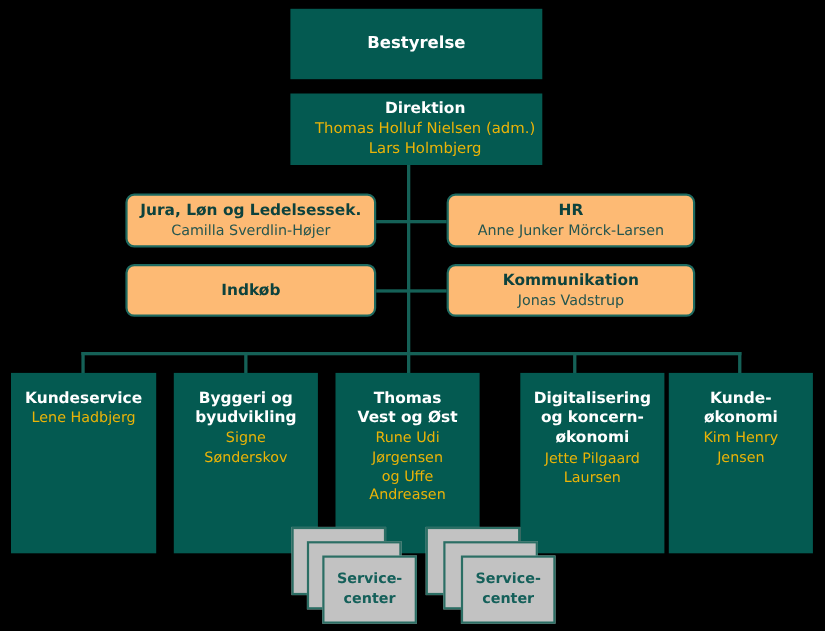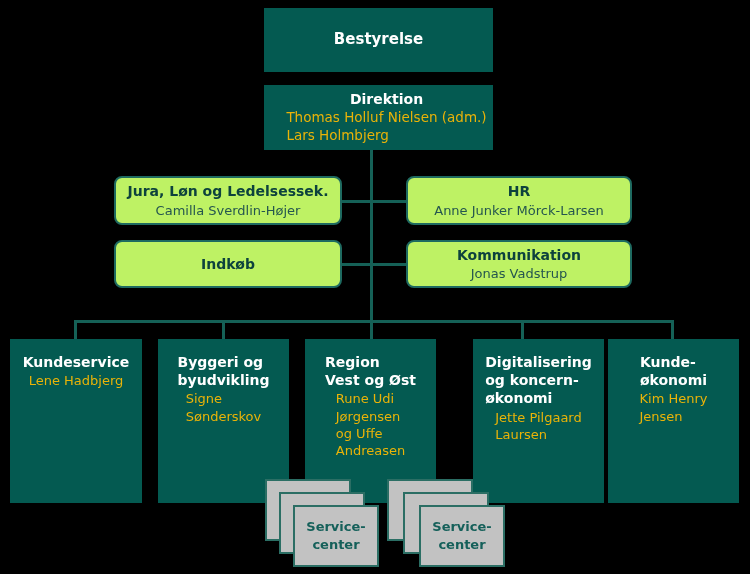--- a/index.html
+++ b/index.html
@@ -2,23 +2,23 @@
 <html><head>
 <meta charset="utf-8">
 <style>
   html,body{margin:0;padding:0;background:#000;}
   *{box-sizing:border-box;}
   .canvas{
     position:relative;width:750px;height:574px;background:#000;
     font-family:"DejaVu Sans","Liberation Sans",sans-serif;overflow:hidden;
   }
   
-  .node{position:absolute;display:flex;flex-direction:column;align-items:center;justify-content:center;text-align:left;}
+  .node{position:absolute;display:flex;flex-direction:column;align-items:center;justify-content:center;text-align:center;}
   .teal{background:#045a51;color:#ffffff;}
-  .light{background:#bef264;border:2px solid #1e6a60;border-radius:8px;color:#0d423d;}
+  .light{background:#fdba74;border:2px solid #1e6a60;border-radius:8px;color:#0d423d;}
   .title{font-weight:bold;font-size:14px;line-height:1.3;white-space:pre-line;}
   .names{font-size:13px;line-height:1.32;white-space:pre-line;margin-top:1px;}
   .teal .names{color:#eab308;}
   .light .names{color:#25564f;}
   
   .b-bestyrelse{left:264px;top:8px;width:229px;height:64px;}
   .b-bestyrelse .title{font-size:15px;}
   .b-direktion{left:264px;top:85px;width:229px;height:65px;padding-left:16px;}
   .b-direktion .names{font-size:13.5px;}
   .b-jura{left:114px;top:176px;width:228px;height:49px;}
@@ -104,21 +104,21 @@
   </div>
 
   <div class="node teal dept d1">
     <div class="title">Byggeri og
 byudvikling</div>
     <div class="names">Signe
 Sønderskov</div>
   </div>
 
   <div class="node teal dept d2">
-    <div class="title">Region
+    <div class="title">Thomas
 Vest og Øst</div>
     <div class="names">Rune Udi
 Jørgensen
 og Uffe
 Andreasen</div>
   </div>
 
   <div class="node teal dept d3">
     <div class="title">Digitalisering
 og koncern-

